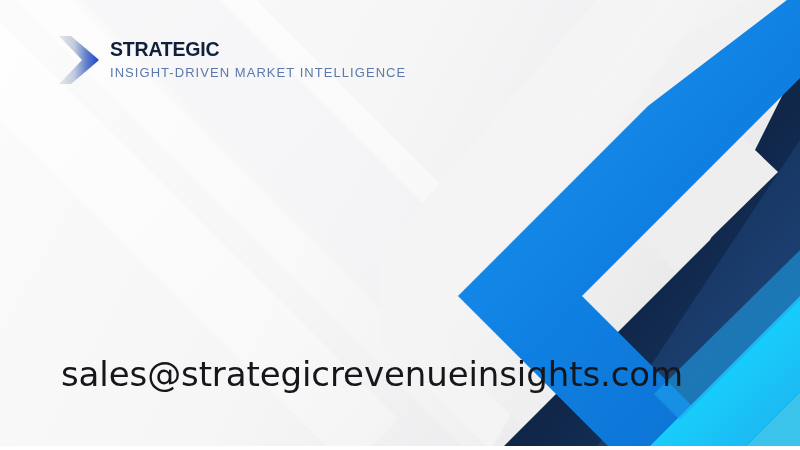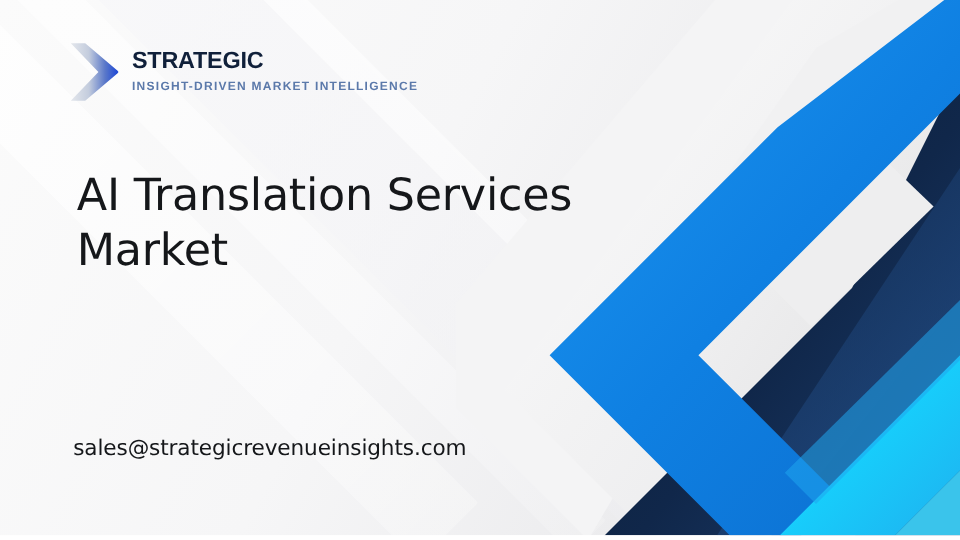--- a/index.html
+++ b/index.html
@@ -66,22 +66,22 @@
     font-weight: 700;
     font-size: 19.5px;
     line-height: 19px;
     letter-spacing: -0.2px;
     color: #10203a;
     white-space: nowrap;
   }
   .logo-tag {
     margin-top: 6px;
     font-family: "Liberation Sans", sans-serif;
-    font-weight: 700;
-    font-size: 10px;
+    font-weight: 400;
+    font-size: 13px;
     letter-spacing: 1.05px;
     color: #5b79aa;
     white-space: nowrap;
   }
 
   
   .headline {
     position: absolute;
     left: 64px;
     top: 140px;
@@ -92,21 +92,21 @@
     letter-spacing: -0.2px;
     color: #15171a;
     max-width: 520px;
   }
   .email {
     position: absolute;
     left: 61px;
     top: 357px;
     font-family: "DejaVu Sans", sans-serif;
     font-weight: 400;
-    font-size: 18px;
+    font-size: 34px;
     line-height: 34px;
     letter-spacing: -0.1px;
     color: #15171a;
     white-space: nowrap;
   }
 </style>
 </head>
 <body>
 
 <div id="slide">
@@ -189,17 +189,16 @@
         </defs>
         <path d="M2,4 L14,4 L41,27 Q42.5,28 41,29 L14,52 L2,52 L25,28 Z" fill="url(#gLogo)"></path>
       </svg>
     </span>
     <span class="logo-text">
       <span class="logo-word">STRATEGIC</span>
       <span class="logo-tag">INSIGHT-DRIVEN MARKET INTELLIGENCE</span>
     </span>
   </div>
 
-  <div class="headline">AI Translation Services Market</div>
 
   <div class="email">sales@strategicrevenueinsights.com</div>
 
 </div>
 
 </body></html>

